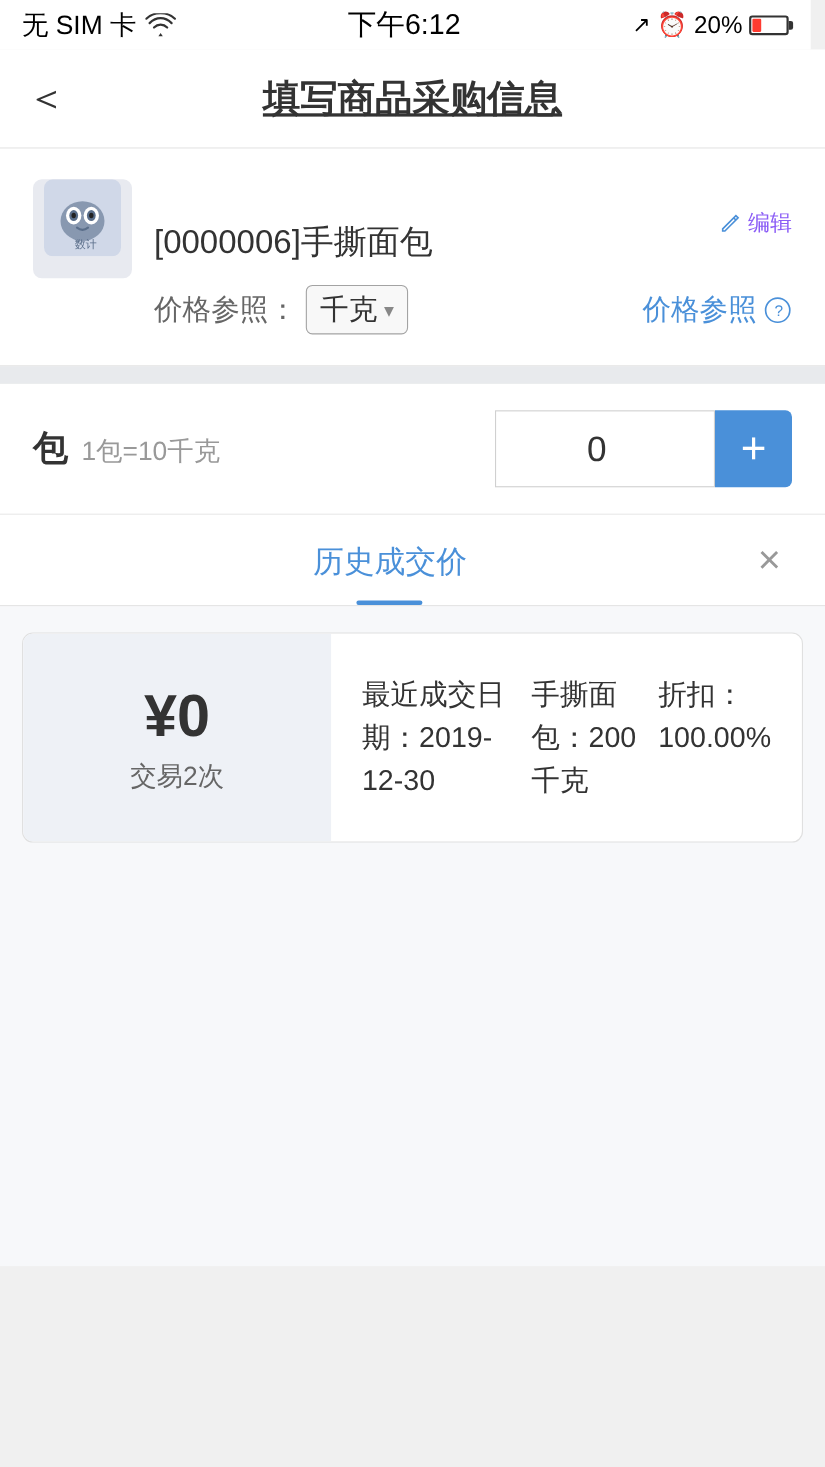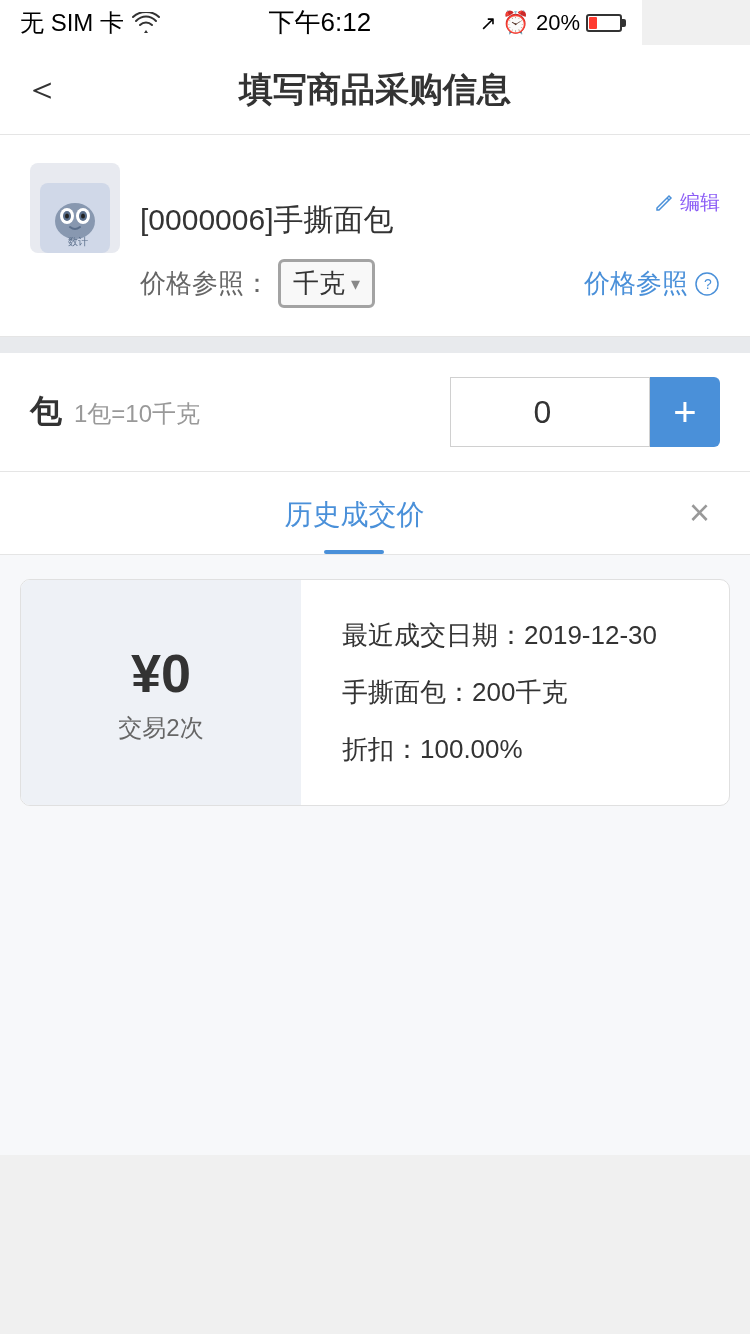--- a/index.html
+++ b/index.html
@@ -7,21 +7,21 @@
     body {
       width: 750px;
       min-height: 1334px;
       background: #f0f0f0;
       font-family: -apple-system, "PingFang SC", "Microsoft YaHei", sans-serif;
       font-size: 28px;
     }
 
     
     .status-bar {
-      width: 642px;
+      width: 737px;
       height: 45px;
       background: #fff;
       display: flex;
       align-items: center;
       justify-content: space-between;
       padding: 0 20px;
       font-size: 24px;
       font-weight: 500;
     }
     .status-left {
@@ -80,41 +80,42 @@
       position: absolute;
       left: 24px;
       font-size: 36px;
       color: #333;
       cursor: pointer;
     }
     .nav-title {
       font-size: 34px;
       font-weight: 600;
       color: #333;
+      text-decoration: underline;
     }
 
     
     .product-card {
       background: #fff;
       margin: 0;
       padding: 28px 30px;
       border-bottom: 1px solid #e5e5e5;
     }
     .product-header {
       display: flex;
       align-items: flex-start;
       gap: 20px;
     }
     .product-thumb {
       width: 90px;
       height: 90px;
       background: #e8eaf0;
       border-radius: 8px;
       display: flex;
-      align-items: flex-end;
+      align-items: flex-start;
       justify-content: center;
       flex-shrink: 0;
       color: #8090a0;
       font-size: 20px;
     }
     .product-info {
       flex: 1;
     }
     .product-name-row {
       display: flex;
@@ -142,21 +143,21 @@
       justify-content: space-between;
       margin-top: 18px;
     }
     .unit-label {
       font-size: 26px;
       color: #666;
     }
     .unit-select {
       display: flex;
       align-items: center;
-      border: 3px solid #a3a3a3;
+      border: 1px solid #a3a3a3;
       border-radius: 6px;
       padding: 4px 12px;
       font-size: 26px;
       color: #333;
       background: #f8f8f8;
       cursor: pointer;
       gap: 6px;
     }
     .price-ref {
       font-size: 26px;
@@ -294,24 +295,23 @@
     }
     .price-trades {
       font-size: 24px;
       color: #666;
       margin-top: 8px;
     }
     .price-card-right {
       flex: 1;
       padding: 36px 28px;
       display: flex;
-      flex-direction: column;
+      flex-direction: row;
       justify-content: center;
       gap: 18px;
-      margin-left: 13px;
     }
     .price-detail-row {
       font-size: 26px;
       color: #333;
       line-height: 1.5;
     }
   </style>
 </head>
 <body>
 

